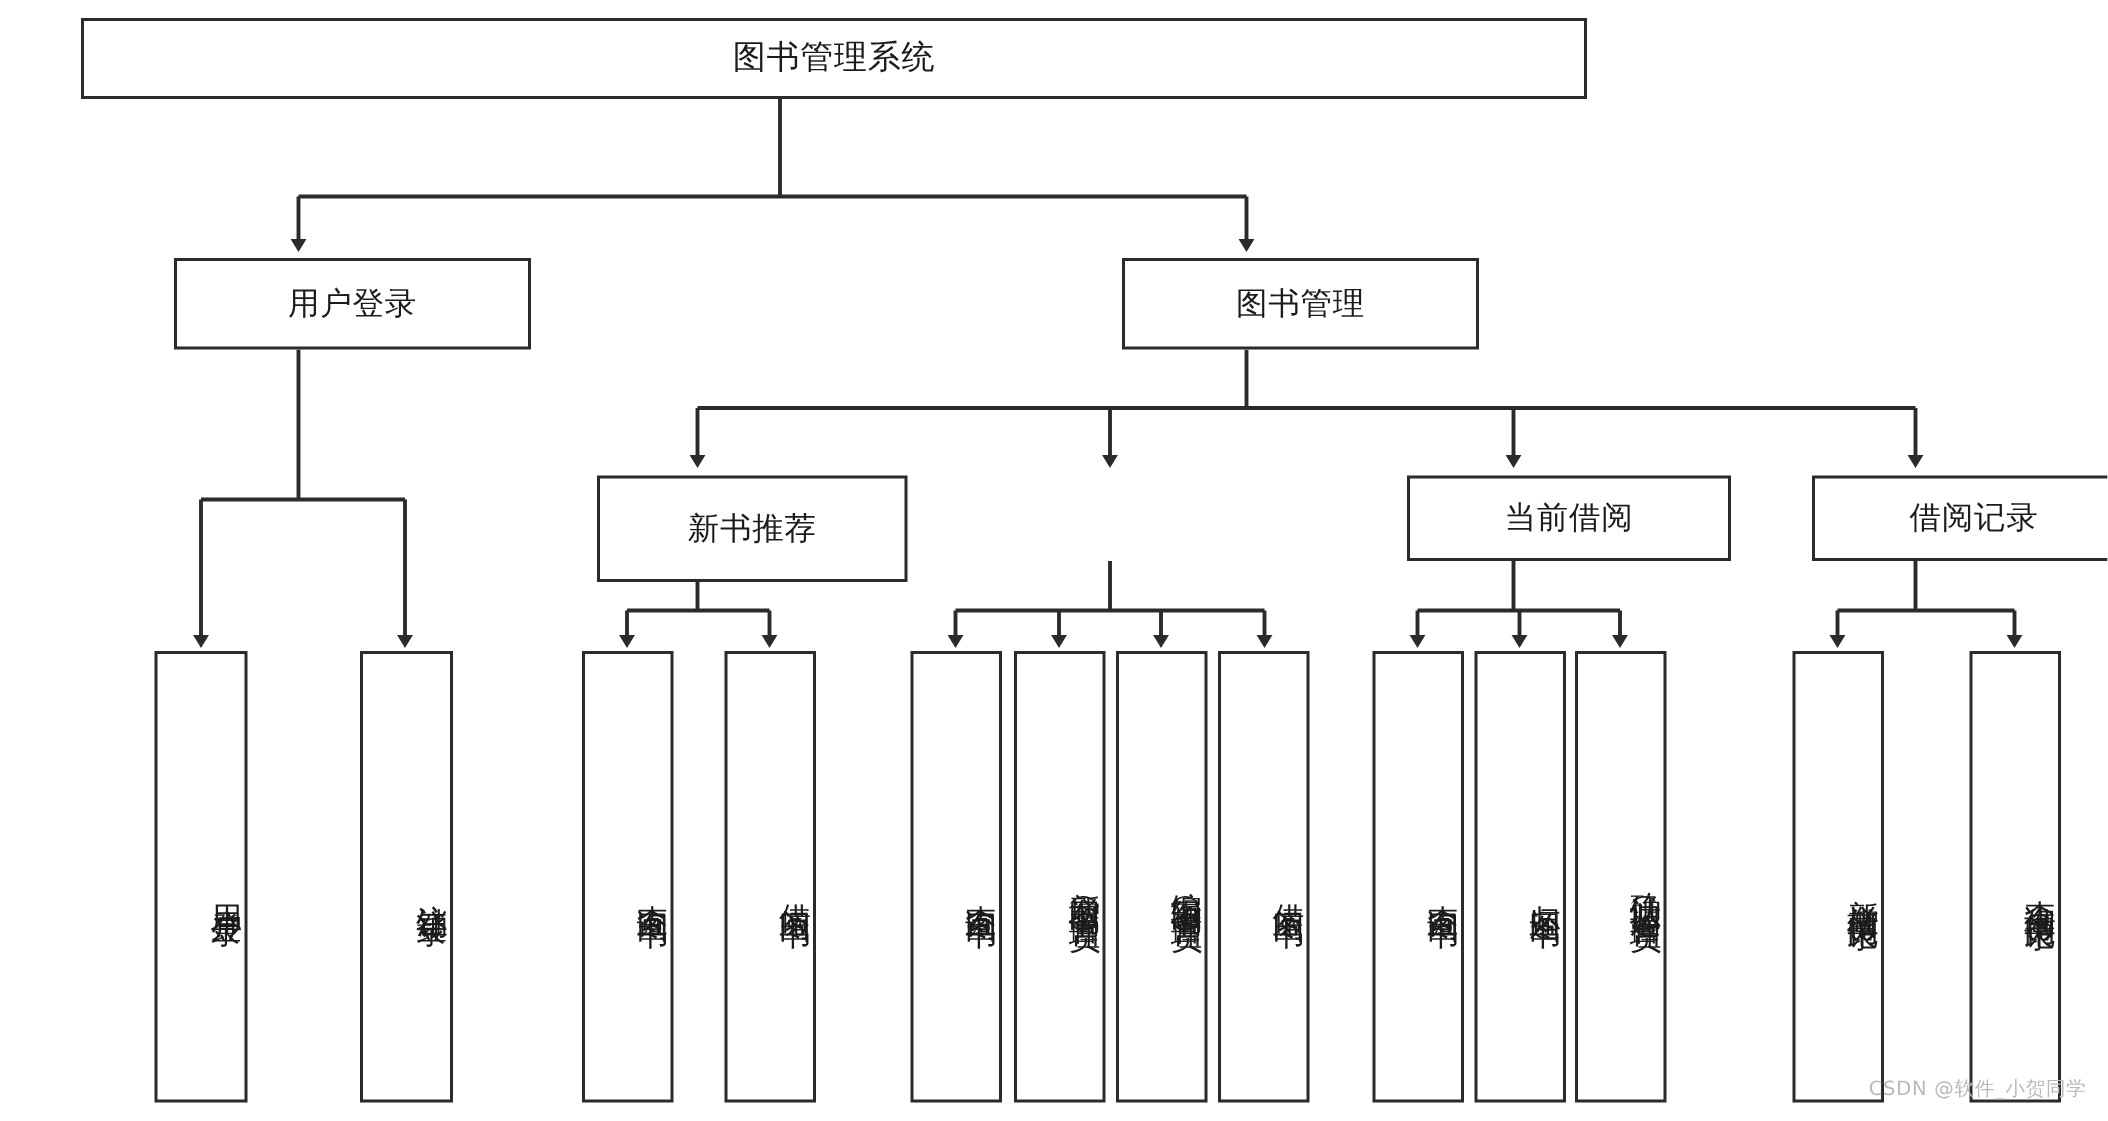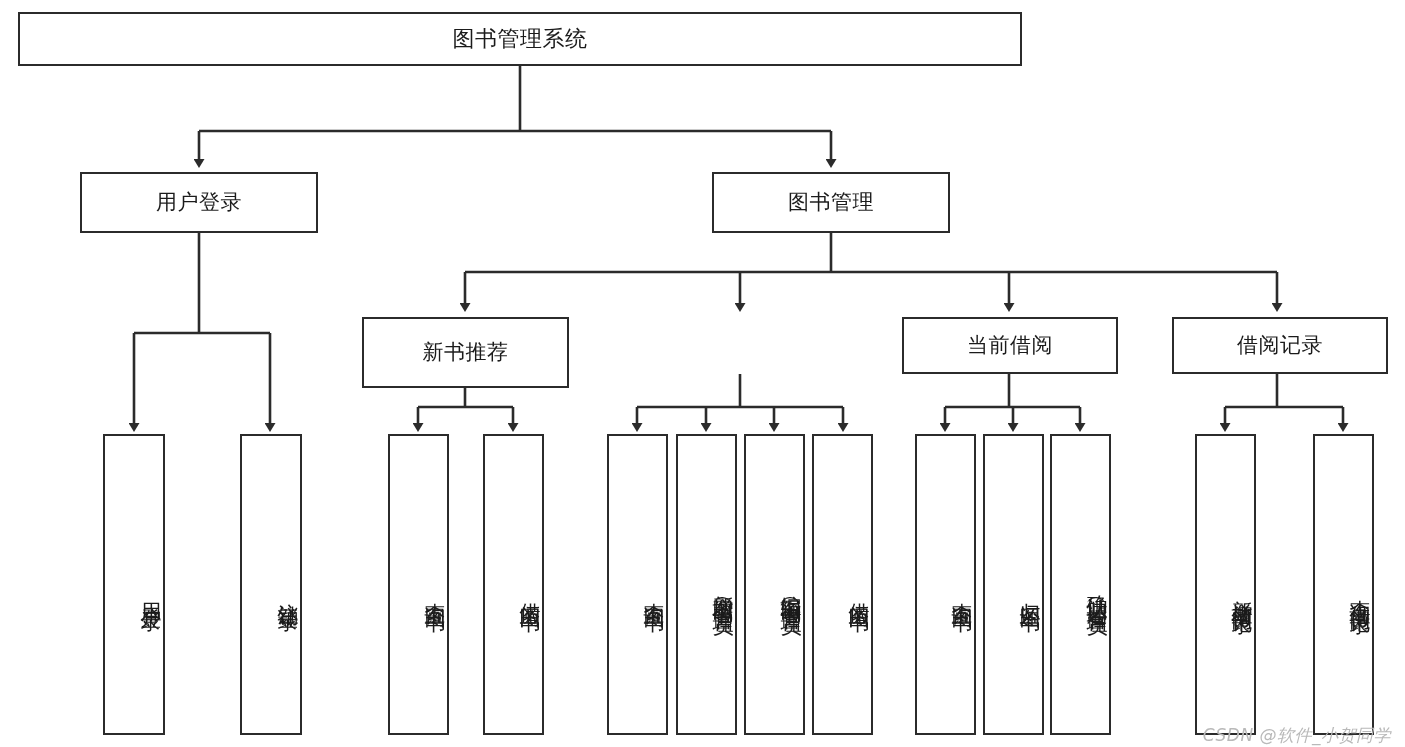--- a/index.html
+++ b/index.html
@@ -32,43 +32,43 @@
     display: flex;
     align-items: center;
     justify-content: center;
     color: #1b1b1b;
     line-height: 1.18;
     text-align: center;
   }
   .node.horiz {
     font-size: 21px;
     letter-spacing: 0.5px;
+    margin-left: 36px;
   }
   .node.root {
     font-size: 22px;
   }
   .node.vert {
     writing-mode: vertical-rl;
     text-orientation: upright;
     font-size: 21px;
     letter-spacing: 3px;
     align-items: flex-start;
     justify-content: center;
     padding-top: 14px;
   }
   .watermark {
     position: absolute;
     right: 14px;
-    bottom: 0;
-    font-size: 17px;
+    bottom: 12px;
+    font-size: 13px;
     color: #b9b9b9;
     letter-spacing: 0.5px;
     white-space: nowrap;
     pointer-events: none;
-    font-style: italic;
   }
 </style>
 </head>
 <body>
 
 <div id="canvas">
 
   <svg id="wires" viewBox="0 0 1405 747" xmlns="http://www.w3.org/2000/svg">
     <defs>
       <marker id="arrow" markerWidth="9" markerHeight="11" refX="1" refY="5.5" orient="auto" markerUnits="userSpaceOnUse">

